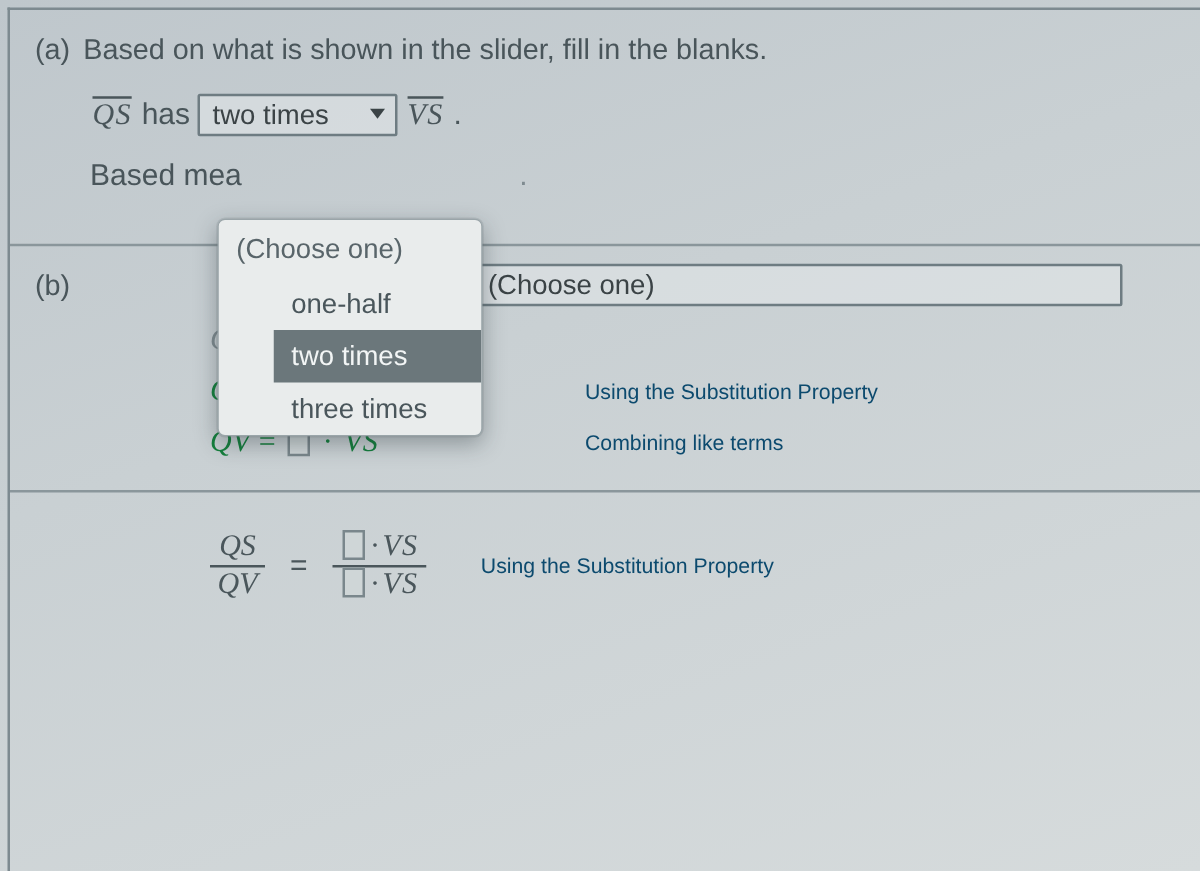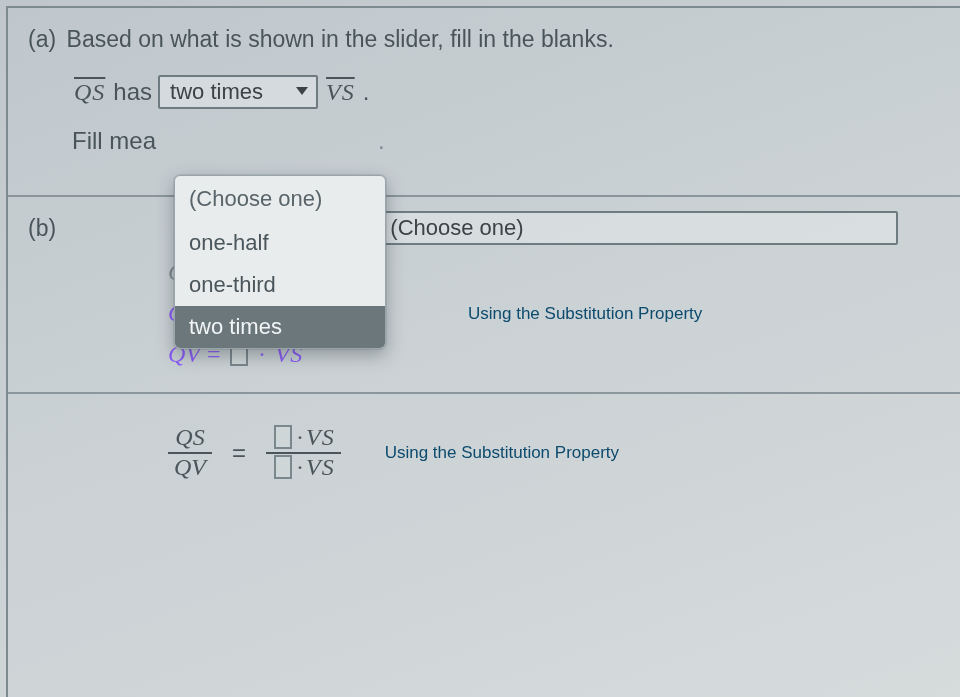--- a/index.html
+++ b/index.html
@@ -77,28 +77,29 @@
   .dropdown .placeholder {
     padding: 10px 14px;
     font-size: 22px;
     color: #59656a;
   }
   .dropdown .opt {
     padding: 8px 14px;
     font-size: 22px;
     color: #4a565b;
     cursor: pointer;
+    margin-left: 44px;
   }
   .dropdown .opt.selected {
     background: #6b777b;
     color: #f2f5f5;
   }
   .eq-block { margin-left: 140px; margin-top: 8px; }
   .eq-row { display:flex; align-items:center; gap: 40px; margin-top: 14px; font-size: 24px;}
-  .eq { font-family: Georgia, 'Times New Roman', serif; font-style: italic; letter-spacing:0.5px; min-width: 260px; color:#8b5cf6;}
+  .eq { font-family: Georgia, 'Times New Roman', serif; font-style: italic; letter-spacing:0.5px; min-width: 260px; color:#15803d;}
   .reason { font-size: 17px; color:#0c4a6e; }
   .blank {
     display:inline-block; width:18px; height:24px;
     border:2px solid #7a878c; background:#cfd6d7; vertical-align:-4px; margin:0 2px;
   }
   .frac {
     display:inline-flex; flex-direction:column; align-items:center; vertical-align:middle;
     font-family: Georgia, 'Times New Roman', serif; font-style: italic;
     line-height:1.15;
   }
@@ -124,21 +125,21 @@
         <span> has </span>
         <span class="select-box">
           <span>two times</span>
           <span class="chev"></span>
         </span>
         <span class="overline">VS</span>
         <span>.</span>
       </div>
 
       <div class="line line2">
-        <span>Fill mea</span>
+        <span>Based mea</span>
         <span style="width:210px; display:inline-block;"></span>
         <span class="muted-behind">.</span>
       </div>
     </div>
 
     <div class="section" style="padding-top:14px; padding-bottom:24px;">
       <div style="display:flex; align-items:center; gap:8px; font-size:23px; color:#49555a;">
         <span class="qlabel">(b)</span>
         <span style="width:200px; display:inline-block;"></span>
         <span class="mathit muted-behind">VS</span>
@@ -175,20 +176,21 @@
         </div>
 
         <div class="eq-row">
           <span class="eq">
             <span>QV</span>
             <span style="font-style:normal;"> = </span>
             <span class="blank"></span>
             <span class="dot">·</span>
             <span>VS</span>
           </span>
+          <span class="reason">Combining like terms</span>
         </div>
       </div>
     </div>
 
     <div class="section no-bottom" style="padding-top:16px;">
 
       <div class="eq-c">
         <span class="frac">
           <span class="num">QS</span>
           <span class="bar"></span>
@@ -206,16 +208,16 @@
         </span>
         <span class="reason" style="margin-left:30px;">Using the Substitution Property</span>
       </div>
     </div>
 
   </div>
 
   <div class="dropdown">
     <div class="placeholder">(Choose one)</div>
     <div class="opt">one-half</div>
-    <div class="opt">one-third</div>
     <div class="opt selected">two times</div>
+    <div class="opt">three times</div>
   </div>
 </div>
 
 </body></html>

